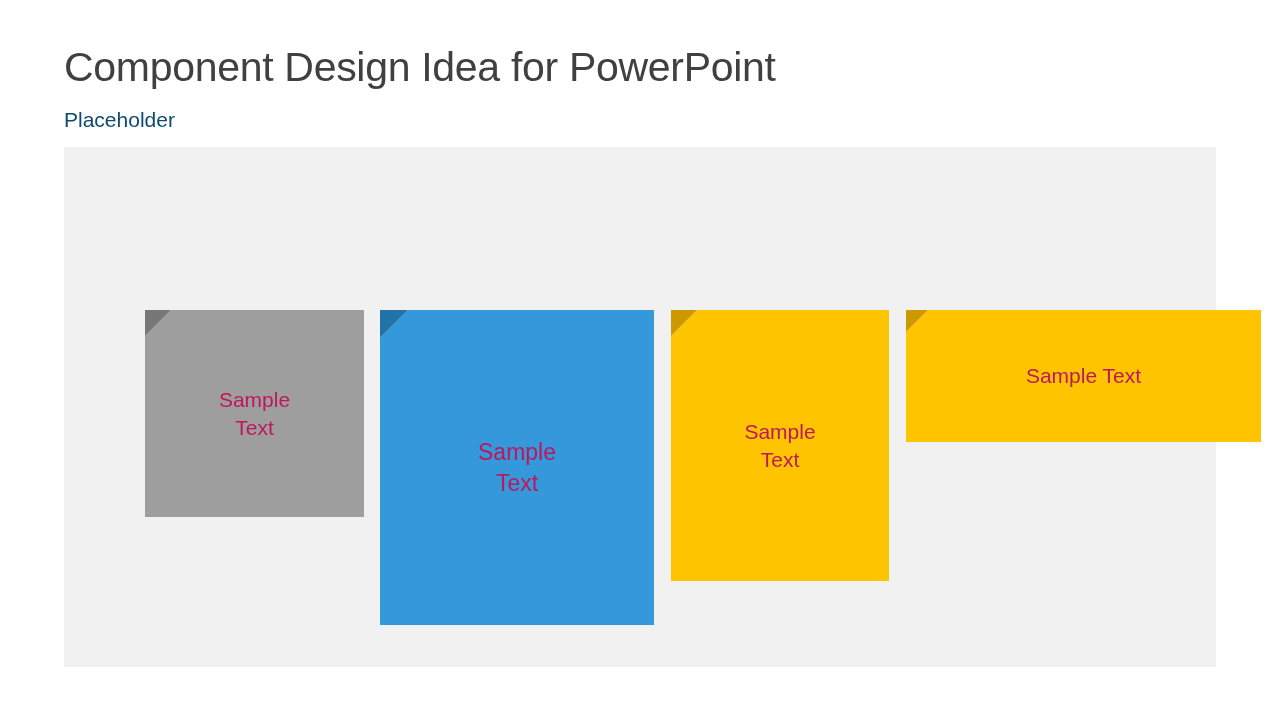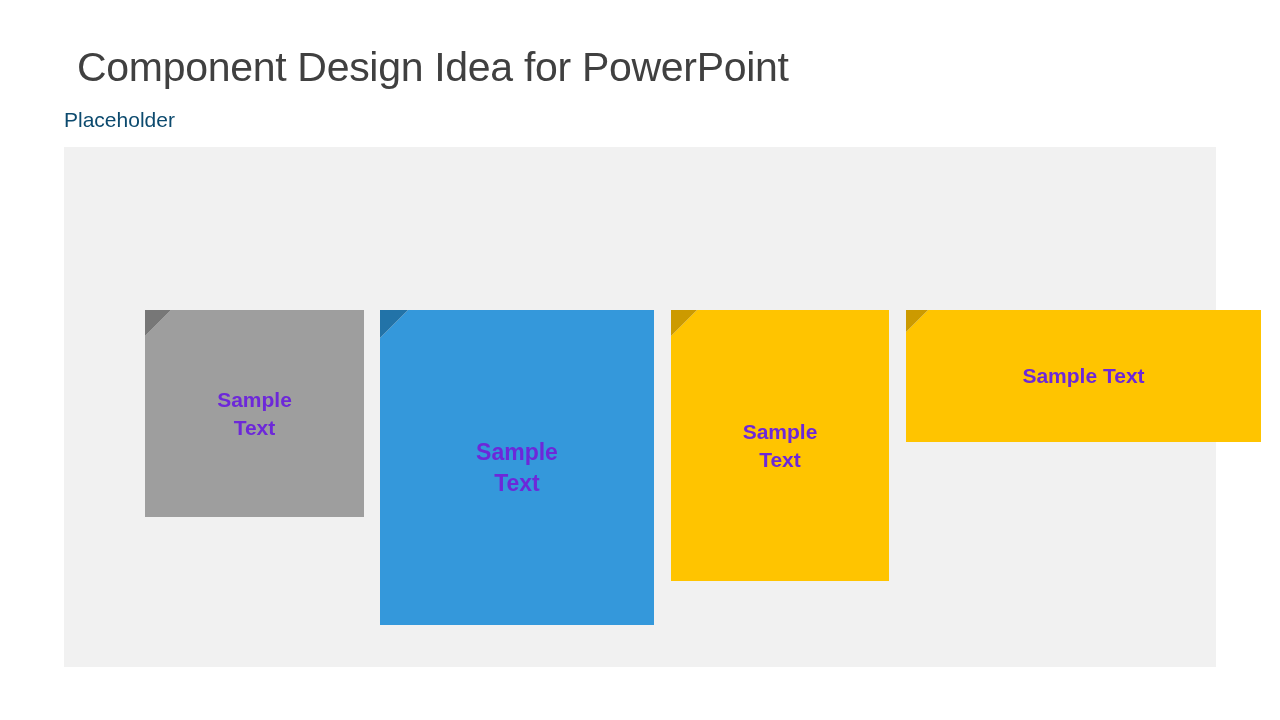--- a/index.html
+++ b/index.html
@@ -80,23 +80,23 @@
     left: 0;
     top: 0;
     width: 0;
     height: 0;
     border-style: solid;
     border-color: transparent;
   }
   .card-label {
     position: relative;
     z-index: 3;
-    color: #6d28d9;
+    color: #be185d;
     text-align: center;
-    font-weight: 700;
+    font-weight: 400;
     line-height: 1.32;
     pointer-events: none;
     white-space: pre-line;
   }
 
   
   #card-1 { left: 81px;  top: 163px; width: 219px; height: 207px; }
   #card-1 .card-label { font-size: 21px; }
   
   #card-2 { left: 316px; top: 163px; width: 274px; height: 315px; }
@@ -104,21 +104,21 @@
   
   #card-3 { left: 607px; top: 163px; width: 218px; height: 271px; }
   #card-3 .card-label { font-size: 21px; }
   
   #card-4 { left: 842px; top: 163px; width: 355px; height: 132px; }
   #card-4 .card-label { font-size: 21px; }
 </style>
 </head>
 <body style="background: rgb(255, 255, 255);">
 
-<div id="slide-title" style="color: rgb(64, 64, 64); margin-left: 13px;">Component Design Idea for PowerPoint</div>
+<div id="slide-title" style="color: rgb(64, 64, 64);">Component Design Idea for PowerPoint</div>
 
 <div id="slide-subtitle" style="color: #0c4a6e;">Placeholder</div>
 
 <div id="content-panel" style="background: rgb(241, 241, 241);">
 
   <div class="fold-card" id="card-1">
     <div class="card-body" style="background: rgb(158, 158, 158);"></div>
     <div class="card-notch" style="border-width: 26px 26px 0px 0px; border-top-color: rgb(241, 241, 241); z-index: 1;"></div>
     <div class="card-fold" style="border-width: 26px 26px 0px 0px; border-top-color: rgb(119, 119, 119); border-right-color: transparent; z-index: 2;"></div>
     <div class="card-label">Sample

